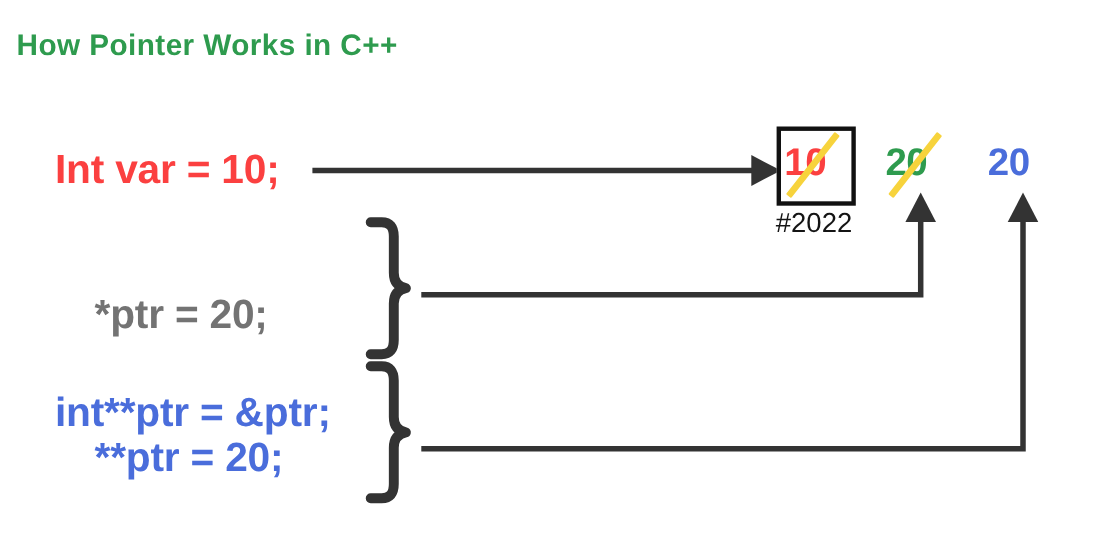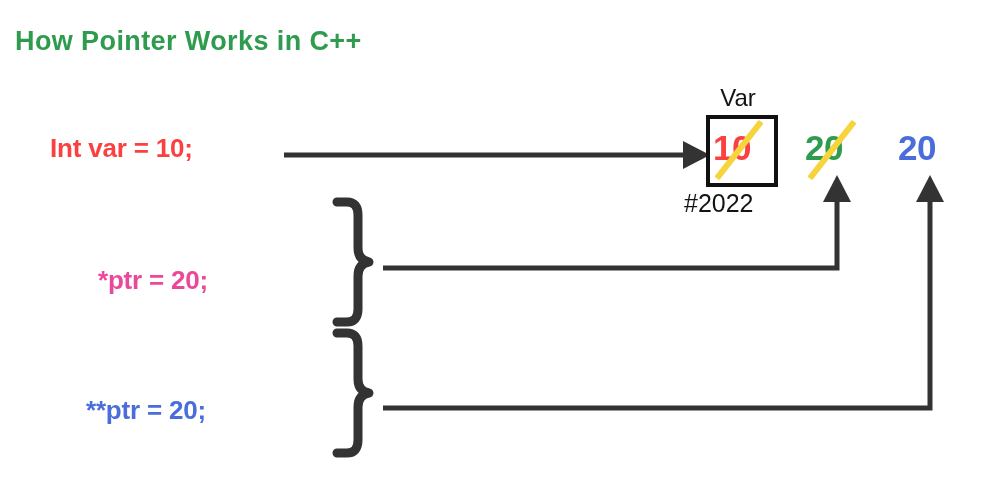--- a/index.html
+++ b/index.html
@@ -28,28 +28,28 @@
     font-weight: bold;
     letter-spacing: 0.4px;
     color: #2E9B4E;
     white-space: pre;
   }
 
   
   .code-line {
     position: absolute;
     font-family: "Liberation Sans", sans-serif;
-    font-size: 26px;
+    font-size: 37px;
     font-weight: bold;
     white-space: pre;
     letter-spacing: -0.2px;
   }
   #stmt-1       { left: 50px;  top: 133px; color: #FB4040; }
   #stmt-2-line1 { left: 50px;  top: 224px; color: #2E9B4E; }
-  #stmt-2-line2 { left: 86px;  top: 265px; color: #ec4899; margin-left: 12px; }
+  #stmt-2-line2 { left: 86px;  top: 265px; color: #737373; }
   #stmt-3-line1 { left: 50px;  top: 354px; color: #4A6DDB; }
   #stmt-3-line2 { left: 86px;  top: 395px; color: #4A6DDB; }
 
   
   .brace {
     position: absolute;
     color: #333333;
   }
   #brace-ptr  { left: 331px; top: 196px; }
   #brace-pptr { left: 331px; top: 327px; }
@@ -85,20 +85,21 @@
     height: 64px;
     border: 4px solid #111111;
     background: #ffffff;
     box-sizing: content-box;
   }
   #addr-label {
     position: absolute;
     left: 684px;
     top: 189px;
     width: 112px;
+    text-align: center;
     font-family: "Liberation Sans", sans-serif;
     font-size: 25px;
     font-weight: normal;
     color: #141414;
     white-space: pre;
   }
 
   
   .value {
     position: absolute;
@@ -138,20 +139,21 @@
 <body>
 
 <div id="stage">
 
   <div id="title">How Pointer Works in C++</div>
 
   <div class="code-line" id="stmt-1">Int var = 10;</div>
 
   <div class="code-line" id="stmt-2-line2">*ptr = 20;</div>
 
+  <div class="code-line" id="stmt-3-line1">int**ptr = &amp;ptr;</div>
   <div class="code-line" id="stmt-3-line2">**ptr = 20;</div>
 
   <div class="brace" id="brace-ptr">
     <svg width="44" height="132" viewBox="0 0 44 132">
       <path d="M6 6 H16 Q27 6 27 19 V52 Q27 64 38 66 Q27 68 27 80 V113 Q27 126 16 126 H6" fill="none" stroke="#333333" stroke-width="9" stroke-linecap="round" stroke-linejoin="round"></path>
     </svg>
   </div>
 
   <div class="brace" id="brace-pptr">
     <svg width="44" height="132" viewBox="0 0 44 132">
@@ -169,21 +171,20 @@
       </marker>
     </defs>
 
     <line x1="284" y1="155" x2="689" y2="155" stroke="#333333" stroke-width="5" marker-end="url(#head-right)"></line>
 
     <path d="M383 268 H837 V196" fill="none" stroke="#333333" stroke-width="5" stroke-linejoin="miter" marker-end="url(#head-up)"></path>
 
     <path d="M383 408 H930 V196" fill="none" stroke="#333333" stroke-width="5" stroke-linejoin="miter" marker-end="url(#head-up)"></path>
   </svg>
 
-  <div id="var-label">Var</div>
 
   <div id="memory-box"></div>
 
   <div id="addr-label">#2022</div>
 
   <div class="value" id="value-10">10</div>
   <div class="strike" id="strike-10"></div>
 
   <div class="value" id="value-20">20</div>
   <div class="strike" id="strike-20"></div>

